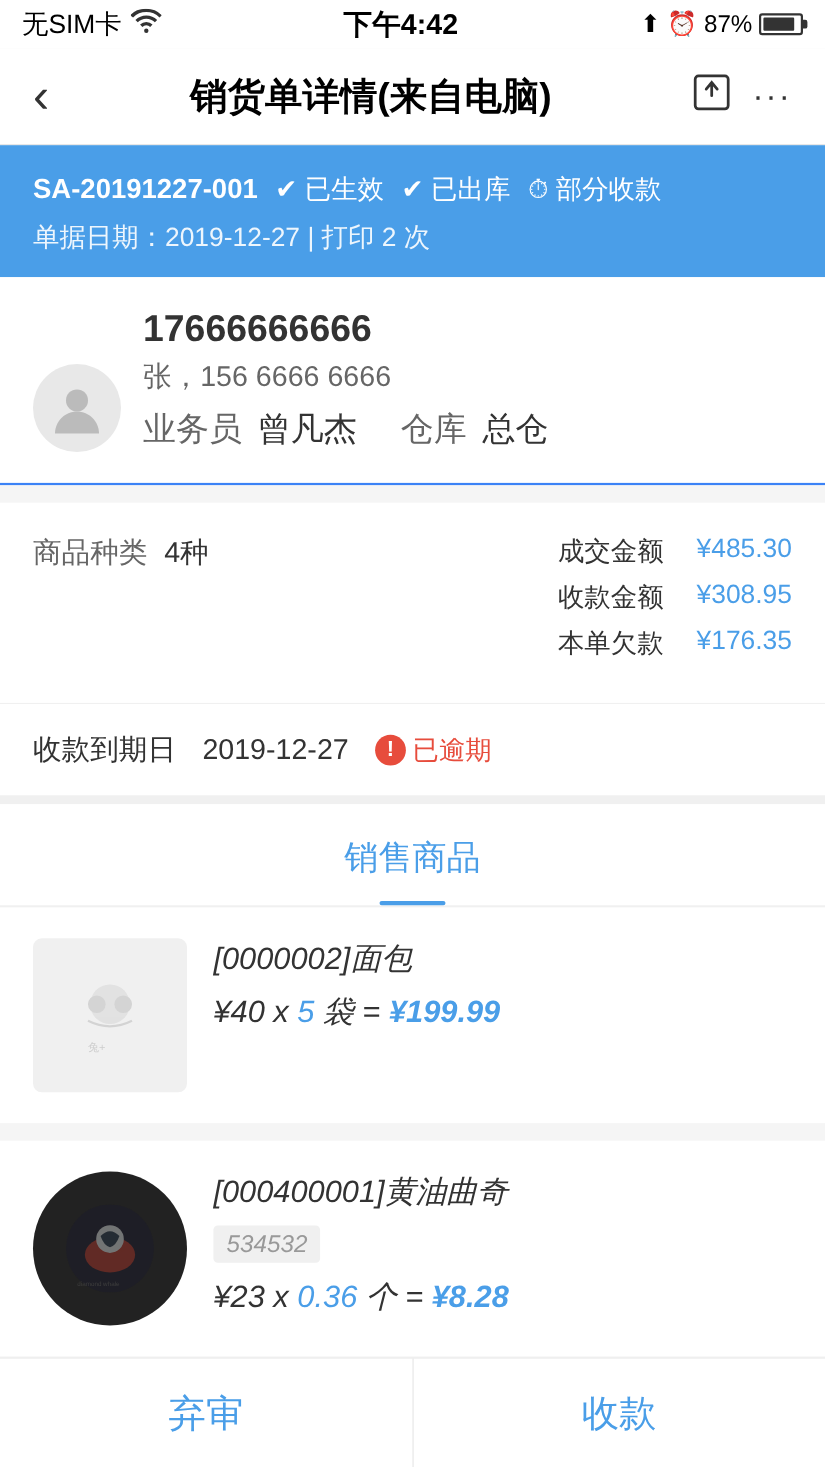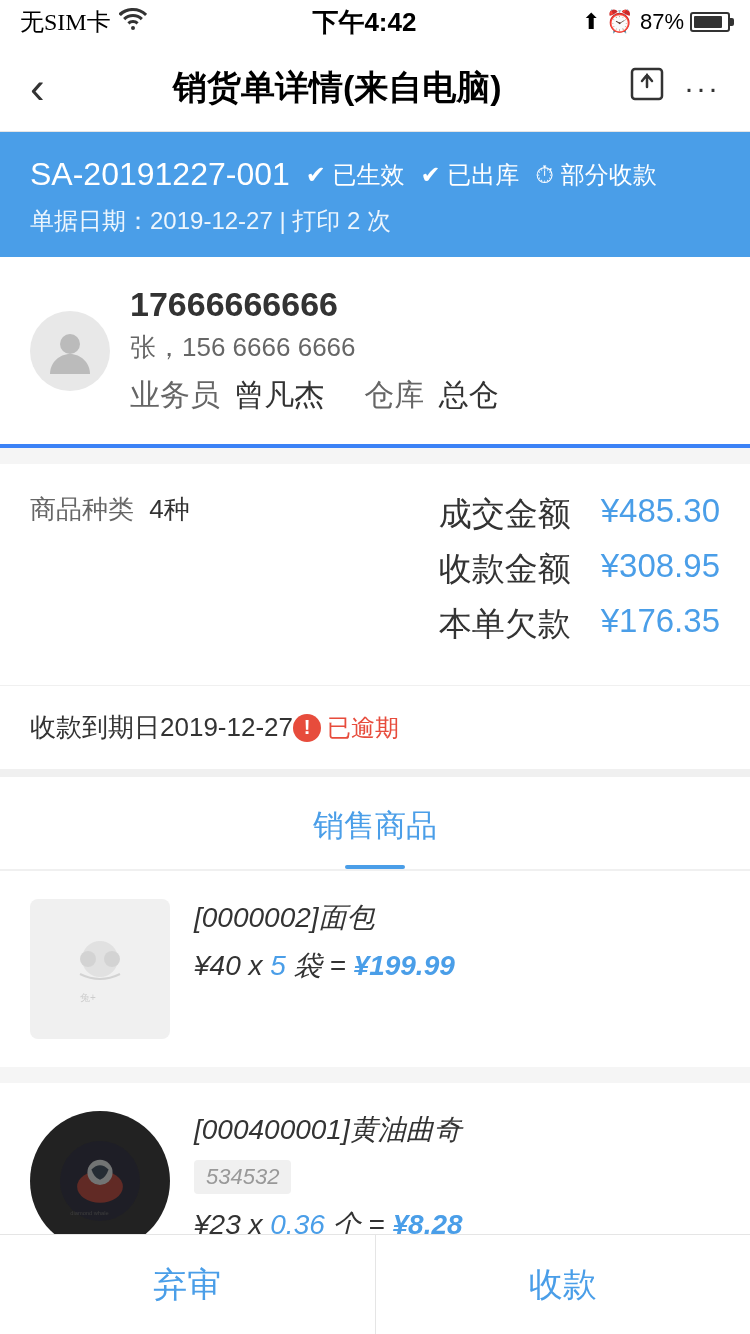--- a/index.html
+++ b/index.html
@@ -18,21 +18,21 @@
       width: 750px;
       height: 44px;
       background: #fff;
       display: flex;
       align-items: center;
       justify-content: space-between;
       padding: 0 20px;
       font-size: 24px;
       font-weight: 500;
     }
-    .status-left { display: flex; align-items: center; gap: 8px; font-family: Liberation Serif, serif; }
+    .status-left { display: flex; align-items: center; gap: 8px; }
     .status-center { font-size: 26px; font-weight: 600; }
     .status-right { display: flex; align-items: center; gap: 6px; font-size: 22px; }
     .battery-icon {
       width: 40px; height: 20px; border: 2px solid #333; border-radius: 3px; position: relative; display: inline-flex; align-items: center; padding: 2px;
     }
     .battery-icon::after {
       content: ''; position: absolute; right: -6px; top: 50%; transform: translateY(-50%);
       width: 4px; height: 8px; background: #333; border-radius: 0 2px 2px 0;
     }
     .battery-fill { height: 100%; background: #333; border-radius: 1px; width: 87%; }
@@ -57,33 +57,33 @@
       background: #4A9EE8;
       padding: 24px 30px 20px;
       color: #fff;
     }
     .header-blue-row1 {
       display: flex;
       align-items: center;
       gap: 16px;
       margin-bottom: 12px;
     }
-    .order-id { font-size: 32px; font-weight: 400; }
+    .order-id { font-size: 25px; font-weight: 700; }
     .status-badges { display: flex; align-items: center; gap: 16px; font-size: 24px; }
     .badge { display: flex; align-items: center; gap: 4px; }
     .header-blue-row2 { font-size: 24px; color: rgba(255,255,255,0.9); }
 
     
     .customer-section {
       background: #fff;
       padding: 28px 30px;
       display: flex;
-      align-items: center;
+      align-items: flex-end;
       gap: 20px;
-      border-bottom: 4px solid #3b82f6;
+      border-bottom: 2px solid #3b82f6;
     }
     .avatar {
       width: 80px; height: 80px; border-radius: 50%;
       background: #e8e8e8;
       display: flex; align-items: center; justify-content: center;
       flex-shrink: 0;
     }
     .avatar svg { width: 50px; height: 50px; }
     .customer-info { flex: 1; }
     .customer-name { font-size: 34px; font-weight: 600; color: #333; margin-bottom: 6px; }
@@ -96,34 +96,34 @@
       background: #fff;
       padding: 28px 30px;
       display: flex;
       justify-content: space-between;
       align-items: flex-start;
       border-bottom: 1px solid #f0f0f0;
       margin-top: 16px;
     }
     .summary-left { font-size: 26px; color: #333; }
     .summary-label { color: #666; margin-right: 8px; }
-    .summary-right { text-align: right; font-size: 33px; }
+    .summary-right { text-align: right; font-size: 24px; }
     .summary-row { display: flex; justify-content: space-between; gap: 30px; margin-bottom: 10px; }
     .amount-label { color: #333; }
     .amount-value { color: #4A9EE8; font-weight: 500; }
 
     
     .due-section {
       background: #fff;
       padding: 24px 30px;
       font-size: 26px;
       color: #333;
       display: flex;
       align-items: center;
-      gap: 0;
+      gap: 24px;
       border-bottom: 8px solid #f0f0f0;
     }
     .overdue-badge {
       display: flex; align-items: center; gap: 6px;
       background: #fff; color: #e74c3c; font-size: 24px;
     }
     .overdue-dot {
       width: 28px; height: 28px; border-radius: 50%; background: #e74c3c;
       display: flex; align-items: center; justify-content: center;
       color: #fff; font-size: 20px; font-weight: 700;

